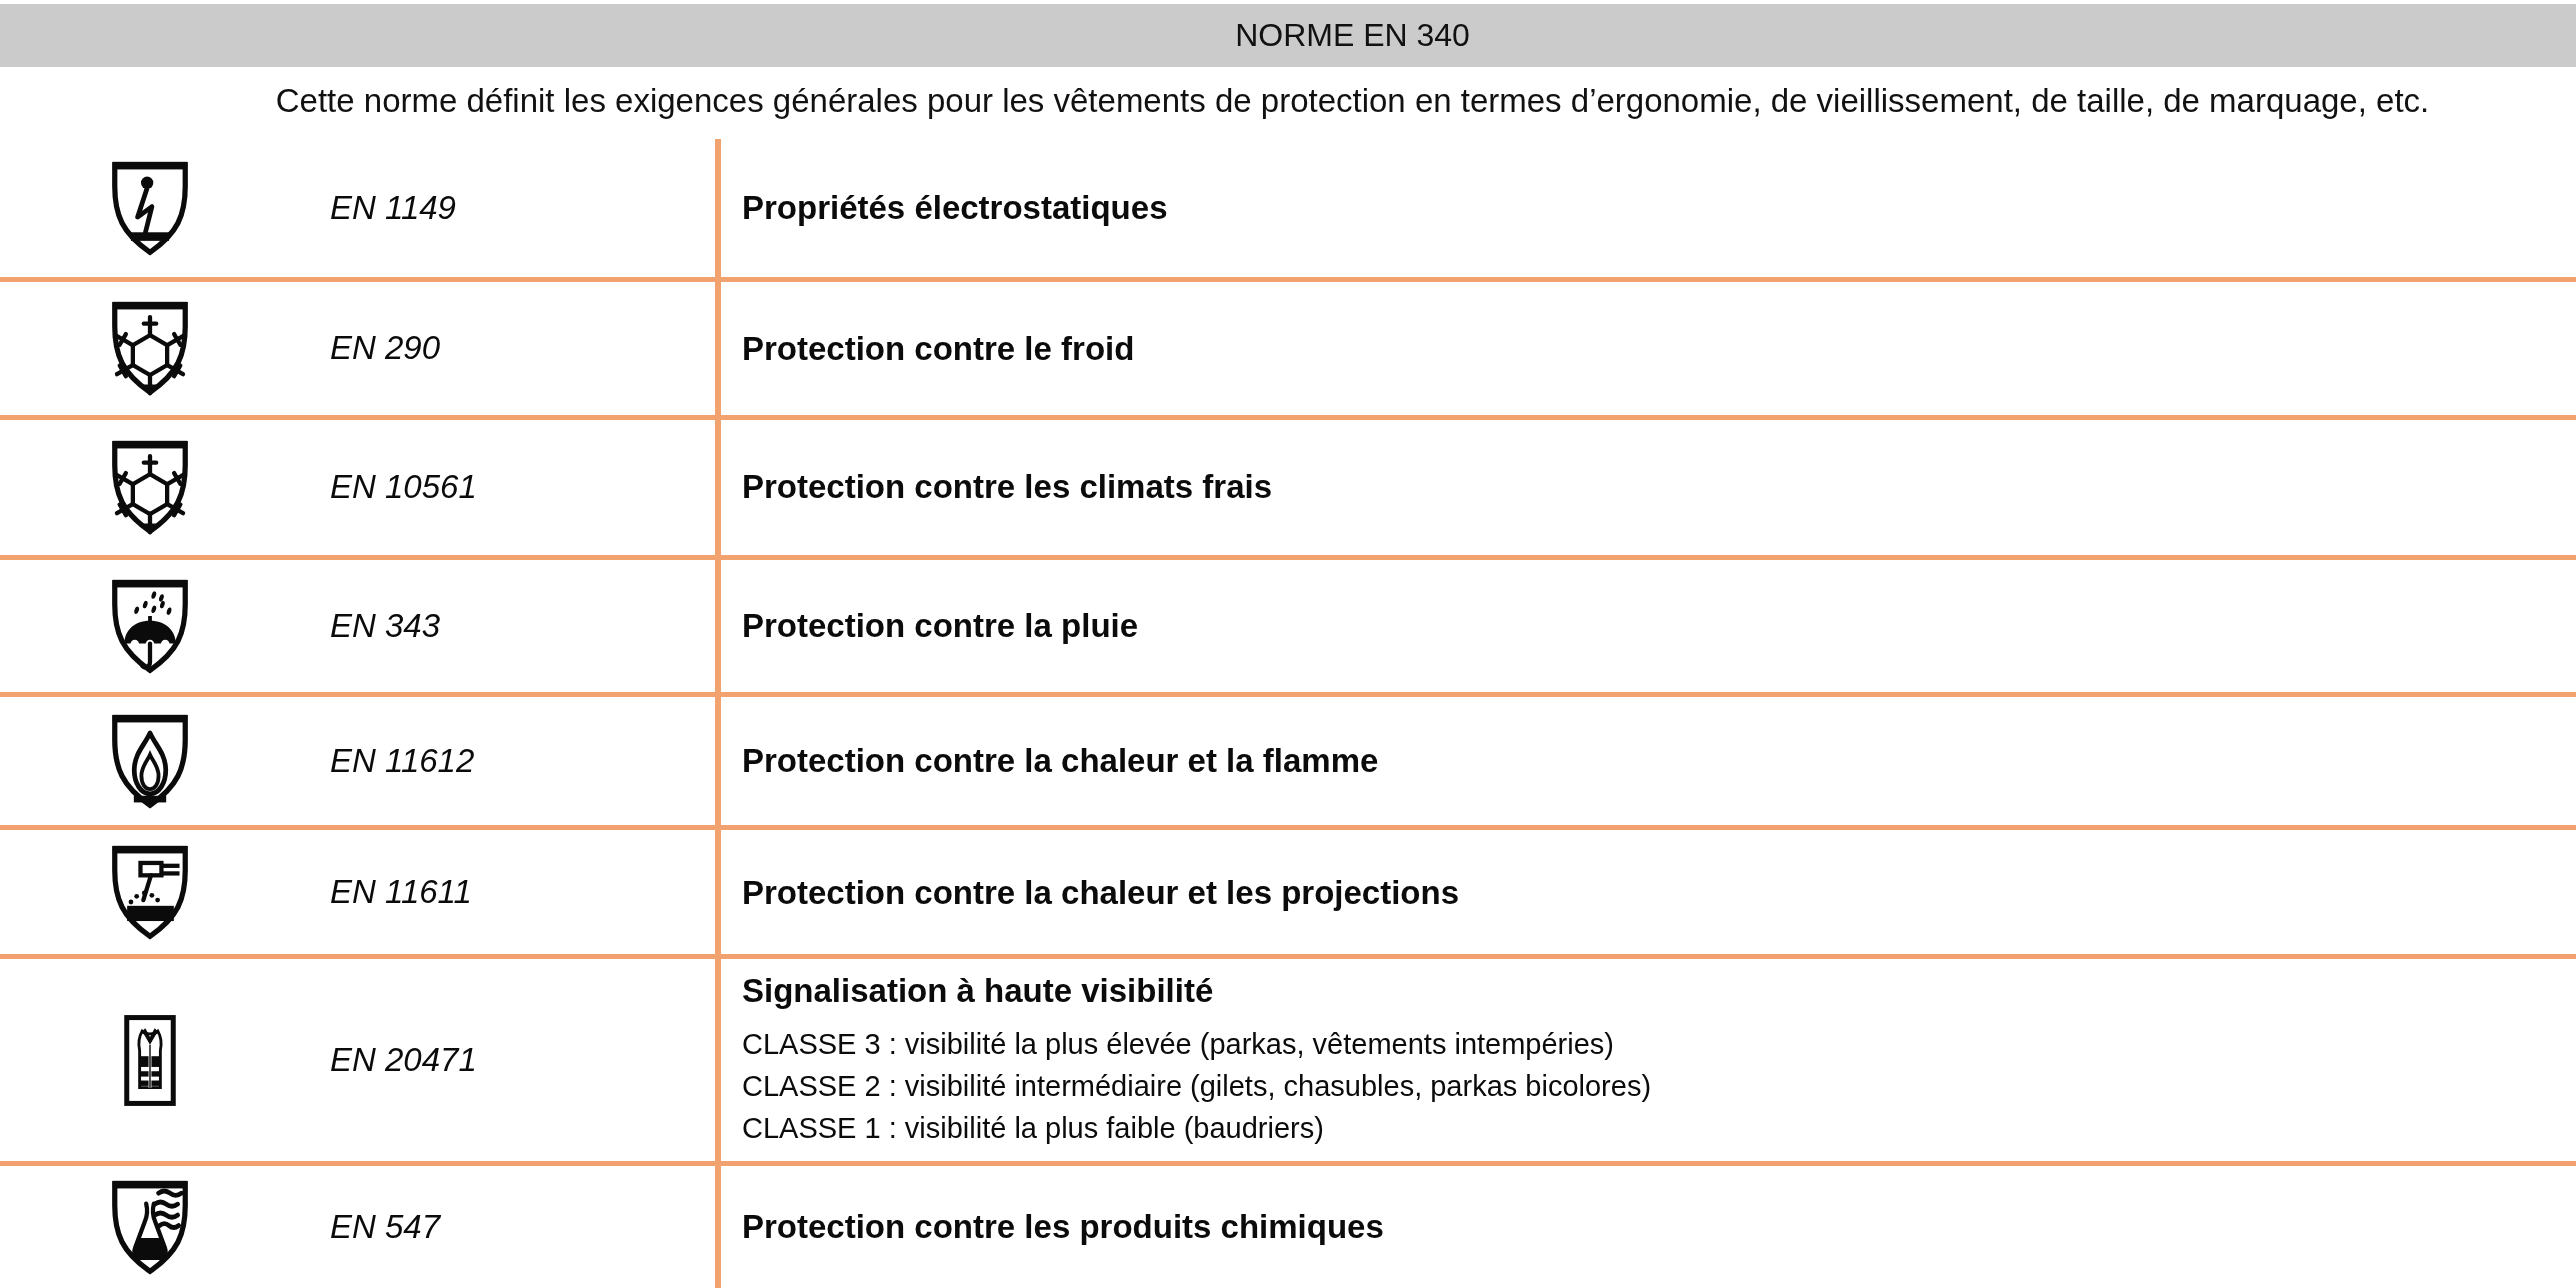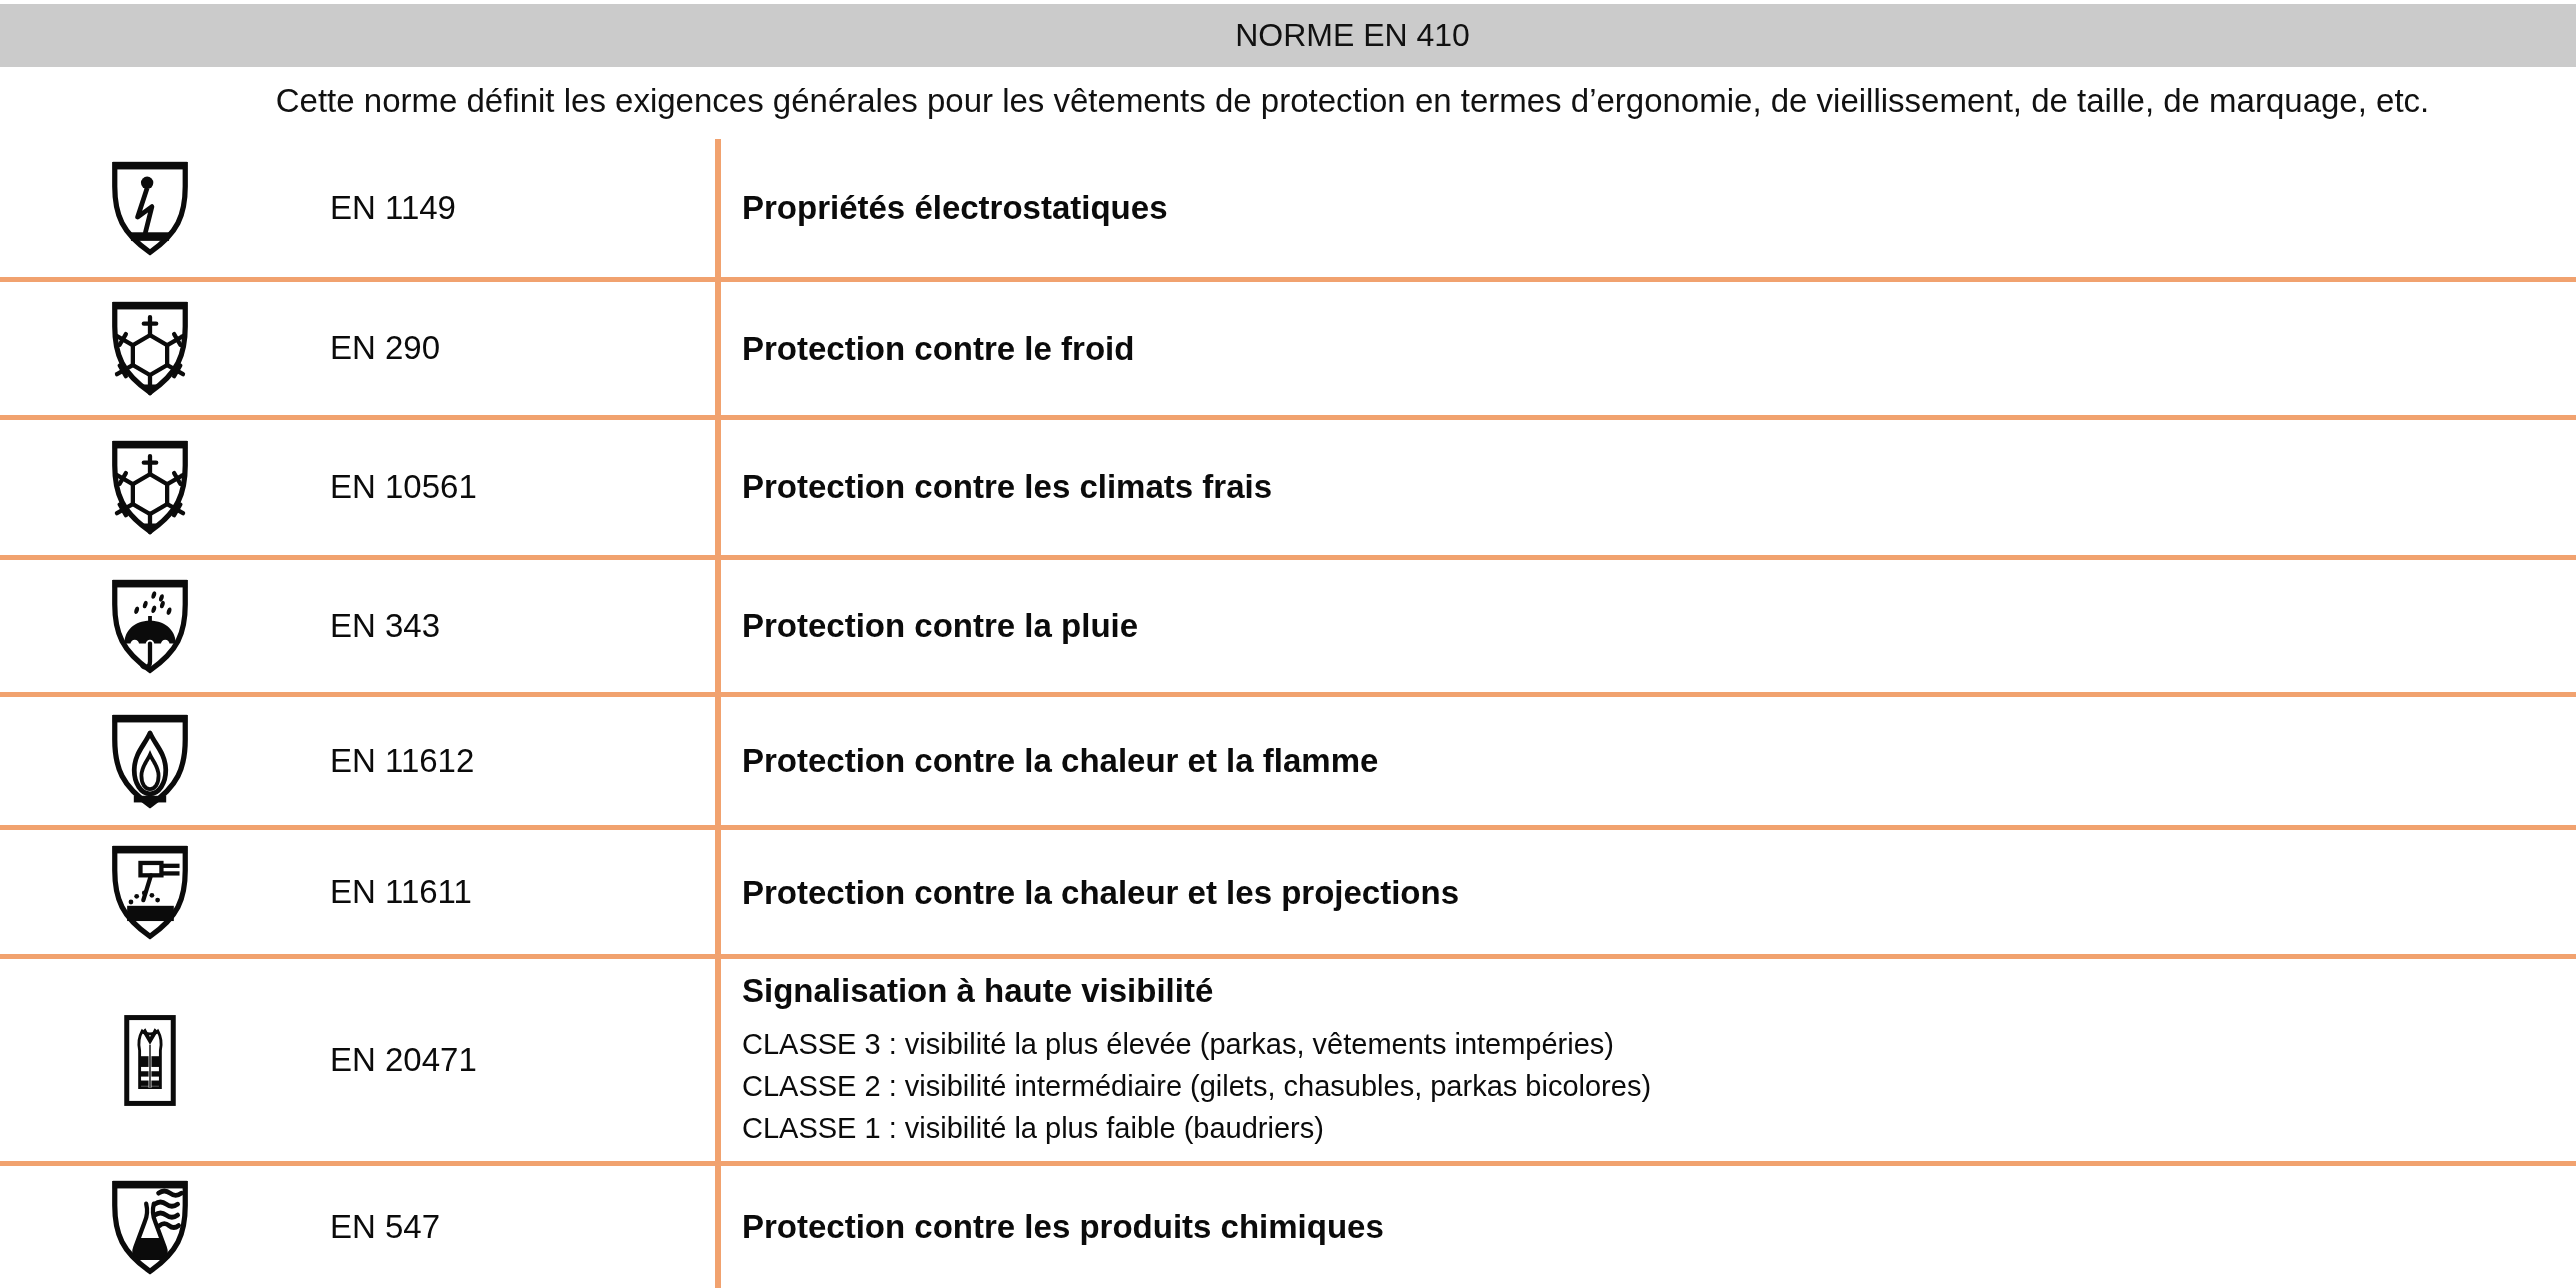--- a/index.html
+++ b/index.html
@@ -21,36 +21,36 @@
     position:absolute;top:139px;left:0;right:0;bottom:0;
     display:flex;flex-direction:column;
   }
   .row{
     display:flex;align-items:center;box-sizing:border-box;
     border-bottom:5.7px solid var(--divider-orange,#F1A26F);
     background:#fff;
   }
   .row.last{border-bottom:none;}
   .cell-icon{width:299px;display:flex;justify-content:center;align-items:center;flex:none;}
-  .cell-code{width:385px;padding-left:31px;box-sizing:border-box;font-size:33px;flex:none;}
+  .cell-code{width:385px;padding-left:31px;box-sizing:border-box;font-size:33px;flex:none;font-style:italic;}
   .cell-desc{flex:1;padding-left:58px;box-sizing:border-box;}
   .desc-title{font-size:33px;font-weight:700;line-height:1.2;}
   .desc-line{font-size:29px;line-height:1.45;}
   .desc-title + .desc-line{margin-top:12.4px;}
   .vline{
     position:absolute;top:139px;bottom:0;left:715px;width:5.7px;
     background:var(--divider-orange,#F1A26F);z-index:5;
   }
   .icon svg{display:block;}
 </style>
 </head>
 <body>
 
 <div class="header-bar">
-  <span>NORME EN 410</span>
+  <span>NORME EN 340</span>
 </div>
 
 <div class="subtitle">Cette norme définit les exigences générales pour les vêtements de protection en termes d’ergonomie, de vieillissement, de taille, de marquage, etc.</div>
 
 <div class="vline"></div>
 
 <div class="table">
     <div class="row" style="height: 143px;">
       <div class="cell-icon">
         <span class="icon">

